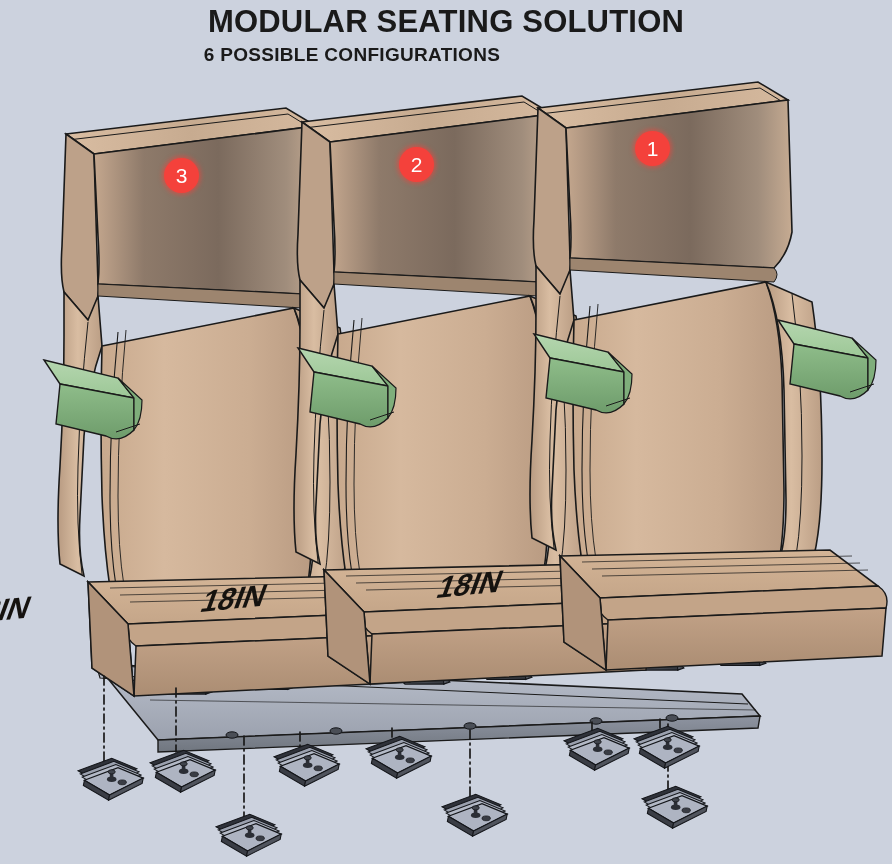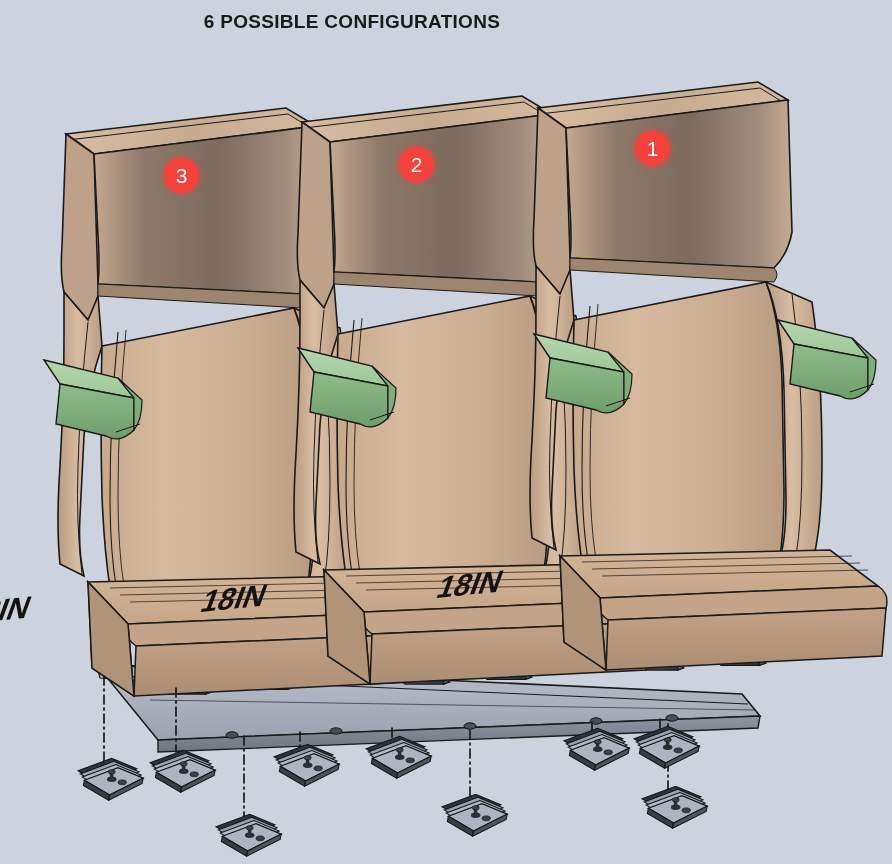--- a/index.html
+++ b/index.html
@@ -354,20 +354,21 @@
       </g>
     <g transform="translate(632,722) scale(1.05)">
         <use href="#bracket"></use>
       </g>
     <g transform="translate(640,782) scale(1.05)">
         <use href="#bracket"></use>
       </g>
   </svg>
 
   <div class="title-block">
+    <div class="title-main">MODULAR SEATING SOLUTION</div>
     <div class="title-sub">6 POSSIBLE CONFIGURATIONS</div>
   </div>
 
   <div class="callout" id="callout-0" style="left: 164px; top: 158px; background: rgb(244, 65, 59); color: rgb(255, 255, 255);">3</div>
   <div class="callout" id="callout-1" style="left: 399px; top: 147px; background: rgb(244, 65, 59); color: rgb(255, 255, 255);">2</div>
   <div class="callout" id="callout-2" style="left: 635px; top: 131px; background: rgb(244, 65, 59); color: rgb(255, 255, 255);">1</div>
 
 </div>
 
 </body></html>

